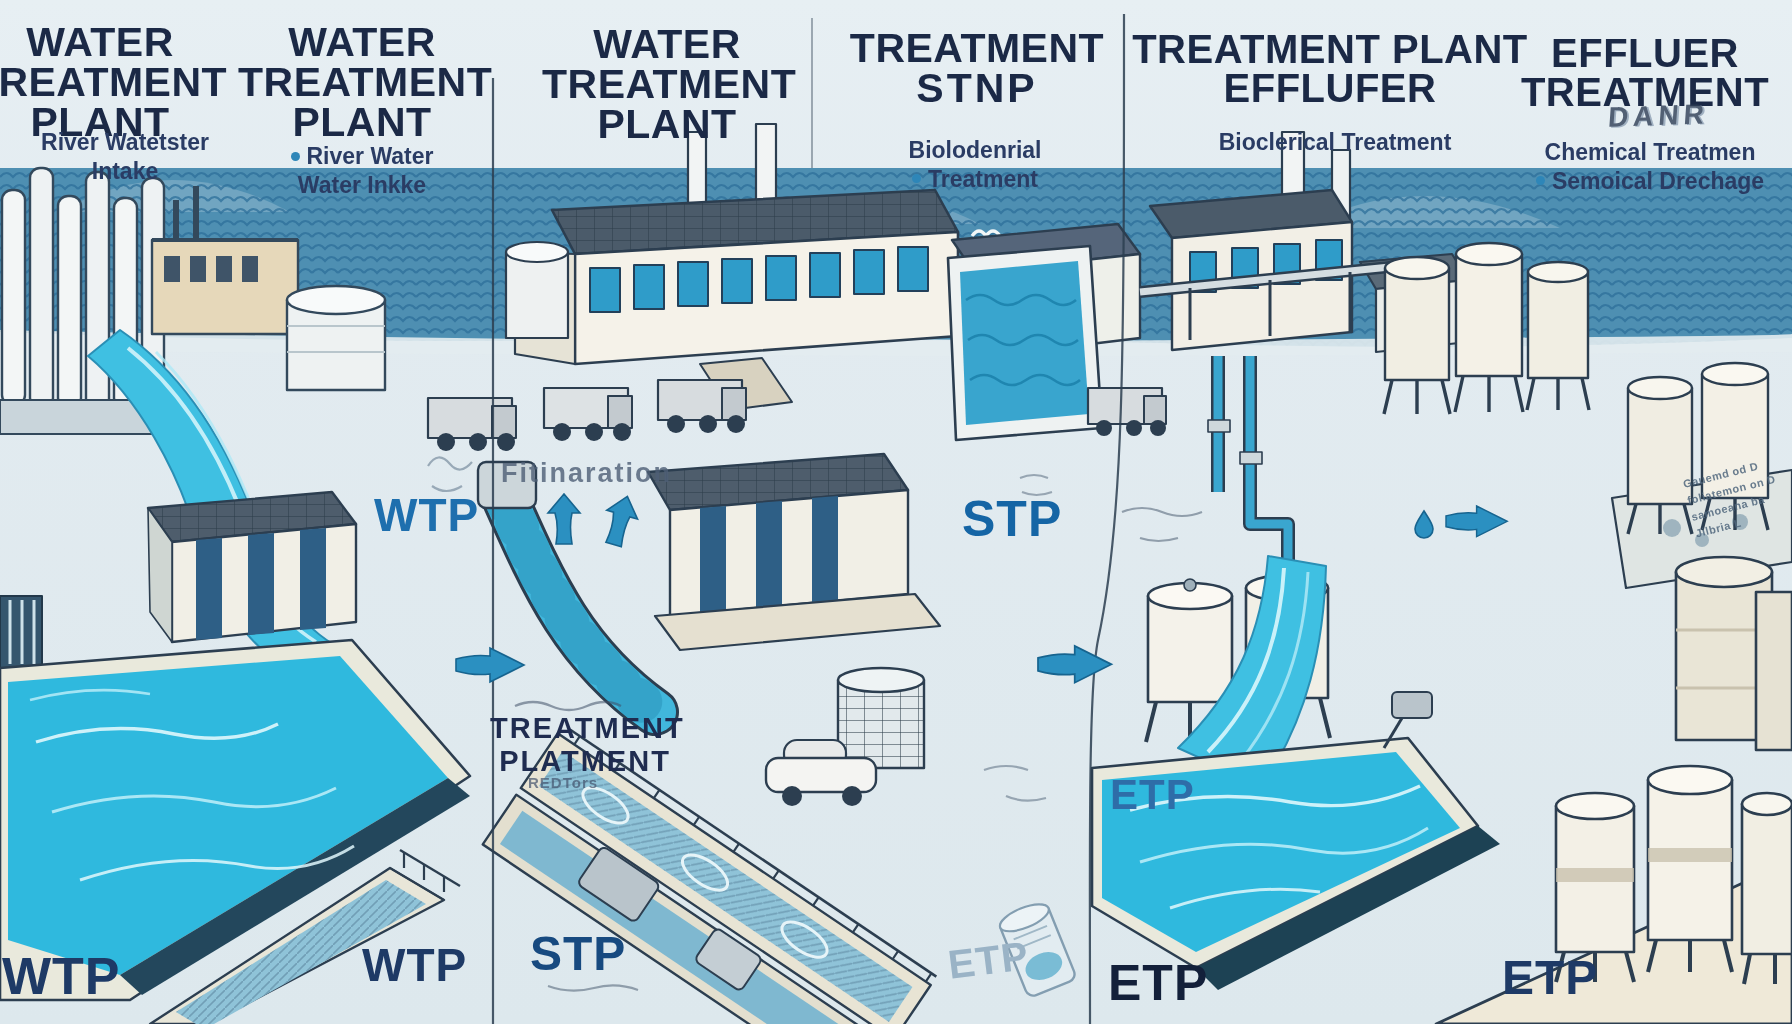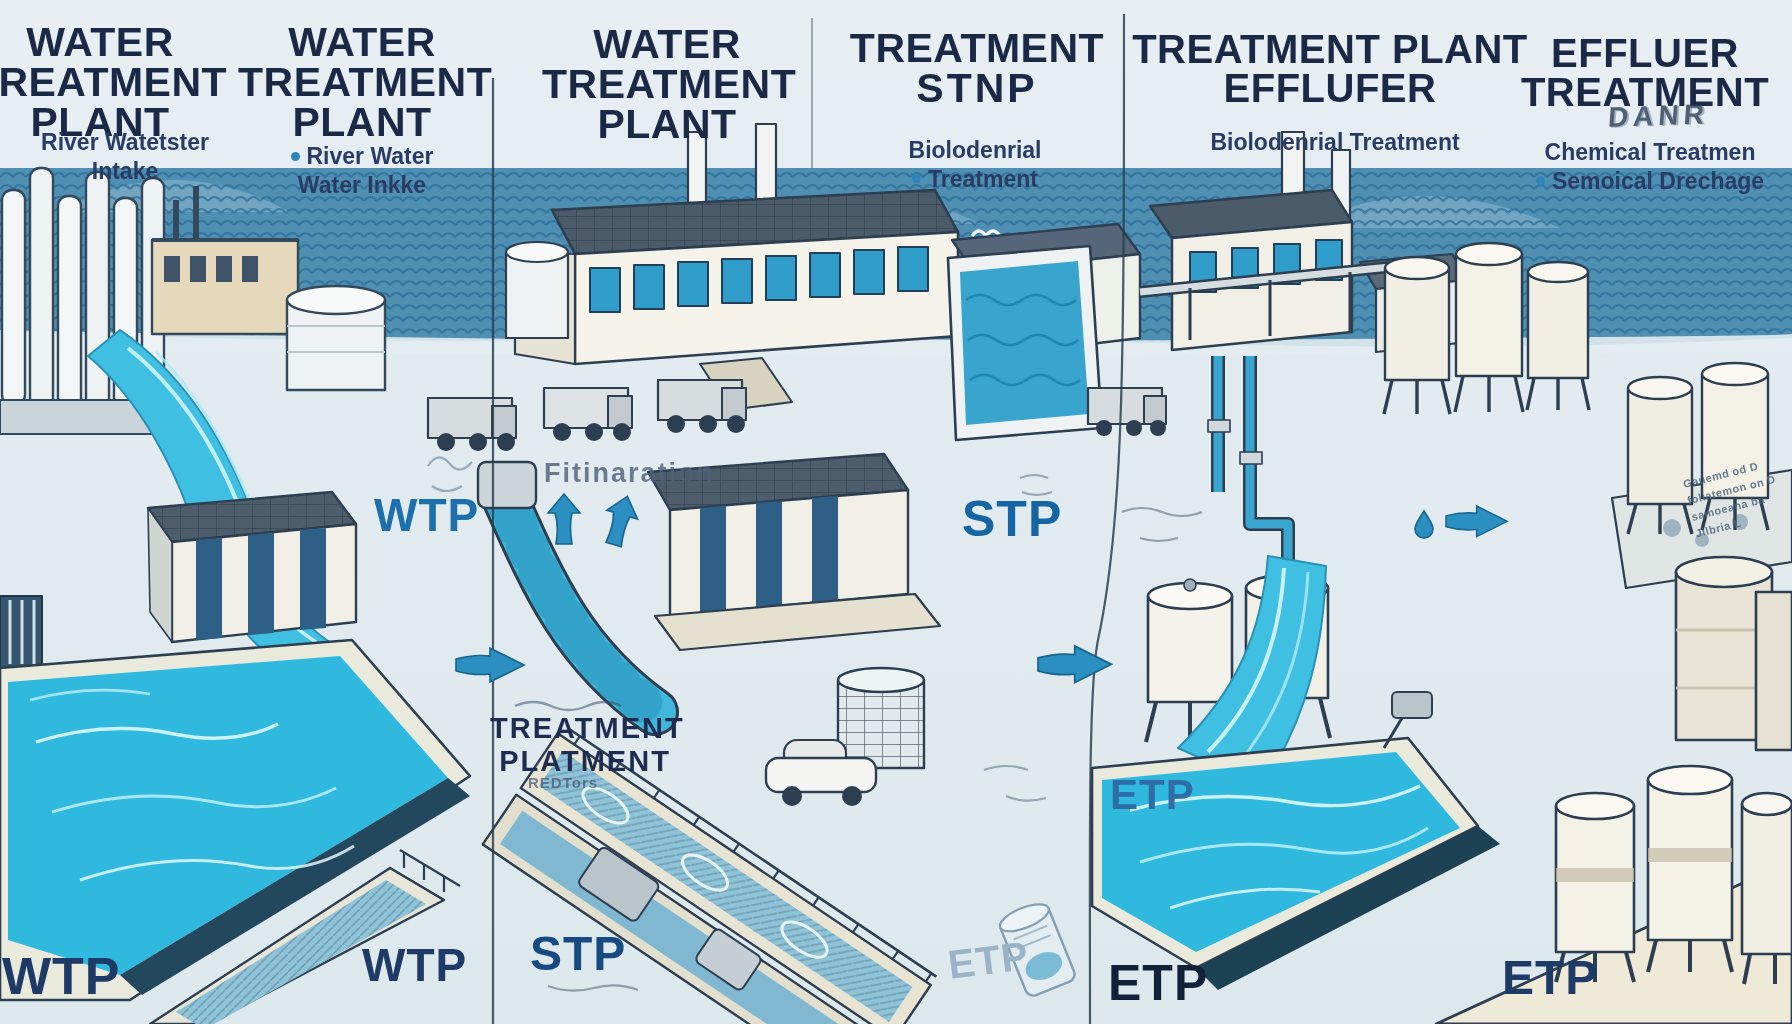--- a/index.html
+++ b/index.html
@@ -423,21 +423,21 @@
   <div class="sub" style="left:850px;top:136px;width:250px">
     <div>Biolodenrial</div>
     <div><span class="dot"></span><span>Treatment</span></div>
   </div>
 
   <div class="heading" style="left:1130px;top:30px;width:400px">
     <div class="hl" style="font-size:40px">TREATMENT PLANT</div>
     <div class="hl" style="font-size:40px">EFFLUFER</div>
   </div>
   <div class="sub" style="left:1180px;top:128px;width:310px">
-    <div>Biolodenrial Treatment</div>
+    <div>Bioclerical Treatment</div>
   </div>
 
   <div class="heading" style="left:1490px;top:34px;width:310px">
     <div class="hl" style="font-size:40px">EFFLUER</div>
     <div class="hl" style="font-size:40px">TREATMENT</div>
   </div>
   <div class="chunk" style="left:1608px;top:100px">DANR</div>
   <div class="sub" style="left:1500px;top:138px;width:300px">
     <div>Chemical Treatmen</div>
     <div><span class="dot"></span><span>Semoical Drechage</span></div>
@@ -446,21 +446,21 @@
   <div class="plabel" style="left:374px;top:492px;font-size:46px;color:#1e6fae">WTP</div>
   <div class="plabel" style="left:2px;top:950px;font-size:52px;color:#1e3a66">WTP</div>
   <div class="plabel" style="left:362px;top:942px;font-size:46px;color:#1e3a66">WTP</div>
   <div class="plabel" style="left:962px;top:494px;font-size:50px;color:#1565a5">STP</div>
   <div class="plabel" style="left:530px;top:930px;font-size:48px;color:#174a80">STP</div>
   <div class="plabel" style="left:1110px;top:774px;font-size:42px;color:#2e6da8">ETP</div>
   <div class="plabel" style="left:948px;top:940px;font-size:40px;color:#9ab3c6;transform:rotate(-7deg)">ETP</div>
   <div class="plabel" style="left:1108px;top:958px;font-size:50px;color:#13203a">ETP</div>
   <div class="plabel" style="left:1502px;top:954px;font-size:48px;color:#1e3a66">ETP</div>
 
-  <div class="stamp" style="left:544px;top:458px;font-size:27px">Fitinaration</div>
+  <div class="stamp" style="left:501px;top:458px;font-size:27px">Fitinaration</div>
   <div class="treat" style="left:490px;top:712px;width:190px;font-size:29px">
     <div>TREATMENT</div>
     <div>PLATMENT</div>
   </div>
   <div class="note" style="left:528px;top:774px;font-size:15px">REDTors</div>
 
   <div class="margin-notes" style="left:1688px;top:462px;width:110px">
     <div>Gauemd od D</div>
     <div>foliatemon on D</div>
     <div>samoeana ba</div>

